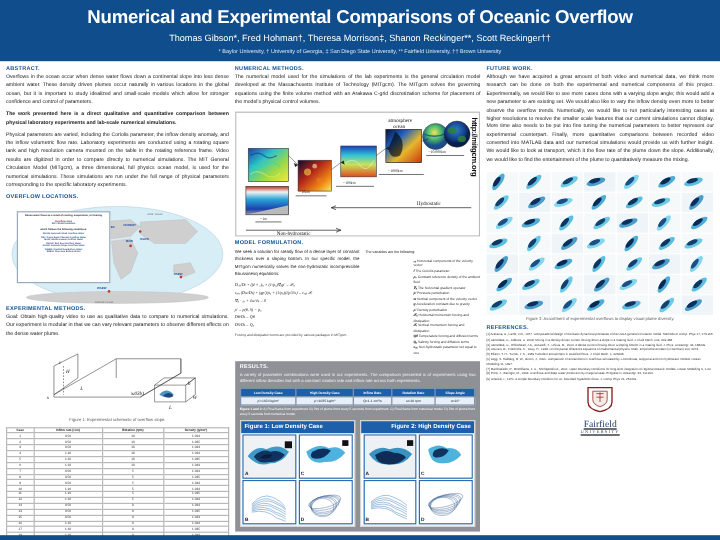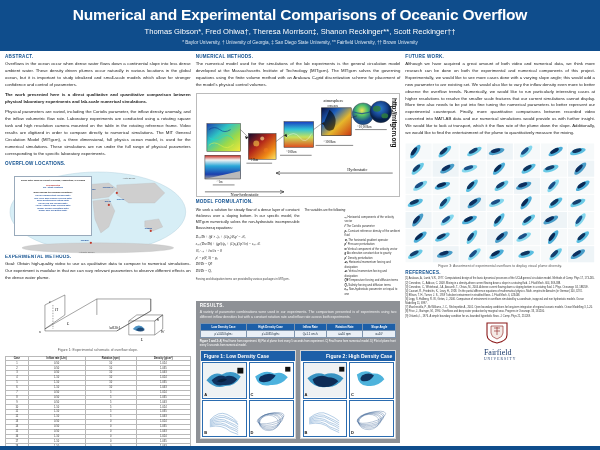--- a/index.html
+++ b/index.html
@@ -101,33 +101,33 @@
   .figtitle { background:#1d5fa8; color:#fff; font-size:5px; font-weight:bold; padding:2px 3px; }
   .figgrid { flex:1 1 auto; display:grid; grid-template-columns:1fr 1fr; grid-template-rows:1fr 1fr; gap:1.5px; padding:1.5px; min-height:0; }
   .panel { position:relative; background:#fff; border:0.5px solid #2b6cb0; overflow:hidden; }
   .panel .plab { position:absolute; left:1px; bottom:0.5px; font-size:4px; font-weight:bold; color:#111; z-index:3; }
   .panel svg { width:100%; height:100%; display:block; }
   .grid49 { margin-top:2px; }
   .grid49 svg { width:100%; display:block; }
   .refs { font-size:2.55px; line-height:1.42; color:#333; }
   .refs div { margin-bottom:0.6px; }
   .logos { display:flex; align-items:center; justify-content:center; gap:22px; margin-top:3px; }
-  .ff { text-align:left; }
+  .ff { text-align:center;text-decoration:underline; }
   .ff-name { font-family:"Liberation Serif", serif; font-size:8px; color:#1b3a6b; line-height:1; margin-top:1px; }
   .ff-sub { font-family:"Liberation Serif", serif; font-size:3.6px; color:#1b3a6b; letter-spacing:1.1px; }
   .fbar { flex:0 0 auto; height:4px; background:#0f4d8c; }
 </style>
 </head>
 <body>
 
 <div class="poster">
 
   <div class="header">
     <div class="title">Numerical and Experimental Comparisons of Oceanic Overflow</div>
-    <div class="authors">Thomas Gibson*, Fred Ohiwa†, Theresa Morrison‡, Shanon Reckinger**, Scott Reckinger††</div>
+    <div class="authors">Thomas Gibson*, Fred Hohman†, Theresa Morrison‡, Shanon Reckinger**, Scott Reckinger††</div>
     <div class="affils">* Baylor University, † University of Georgia, ‡ San Diego State University, ** Fairfield University, †† Brown University</div>
   </div>
 
   <div class="body">
 
     <div class="col col-left">
 
       <div class="sec-h">Abstract.</div>
       <div class="para">Overflows in the ocean occur when dense water flows down a continental slope into less dense ambient water. These density driven plumes occur naturally in various locations in the global ocean, but it is important to study idealized and small-scale models which allow for stronger confidence and control of parameters.</div>
       <div class="para bold">The work presented here is a direct qualitative and quantitative comparison between physical laboratory experiments and lab-scale numerical simulations.</div>

